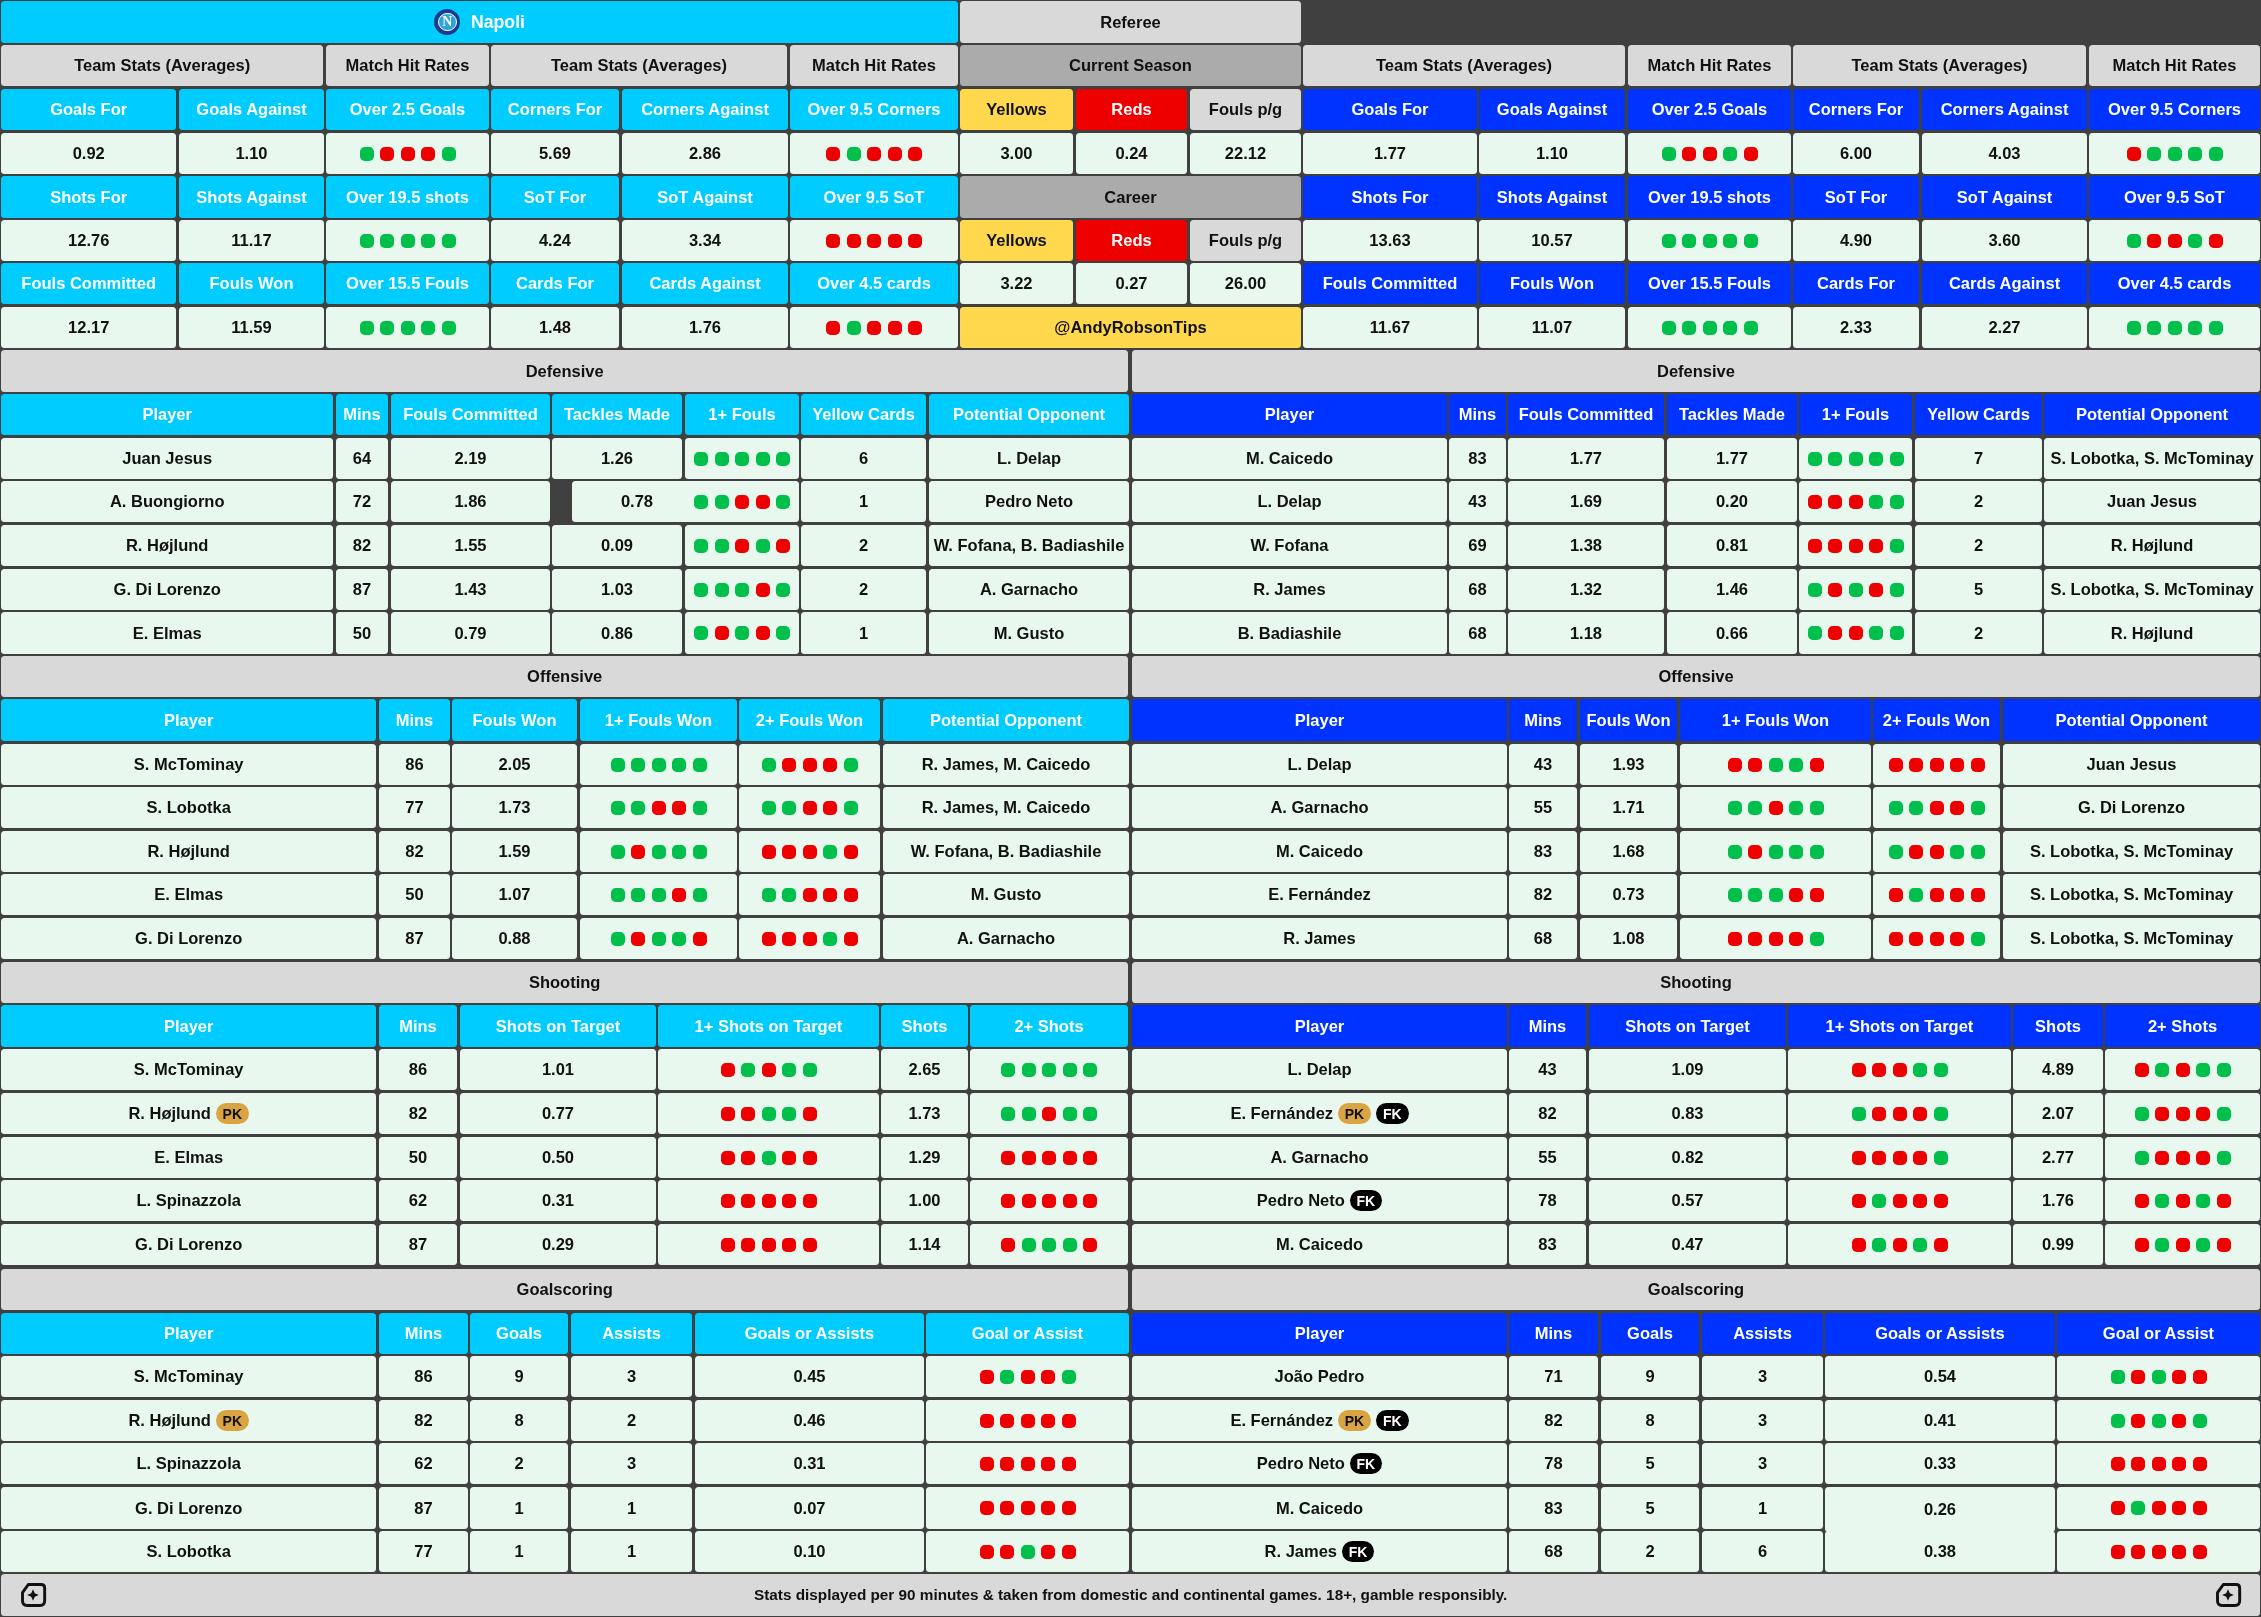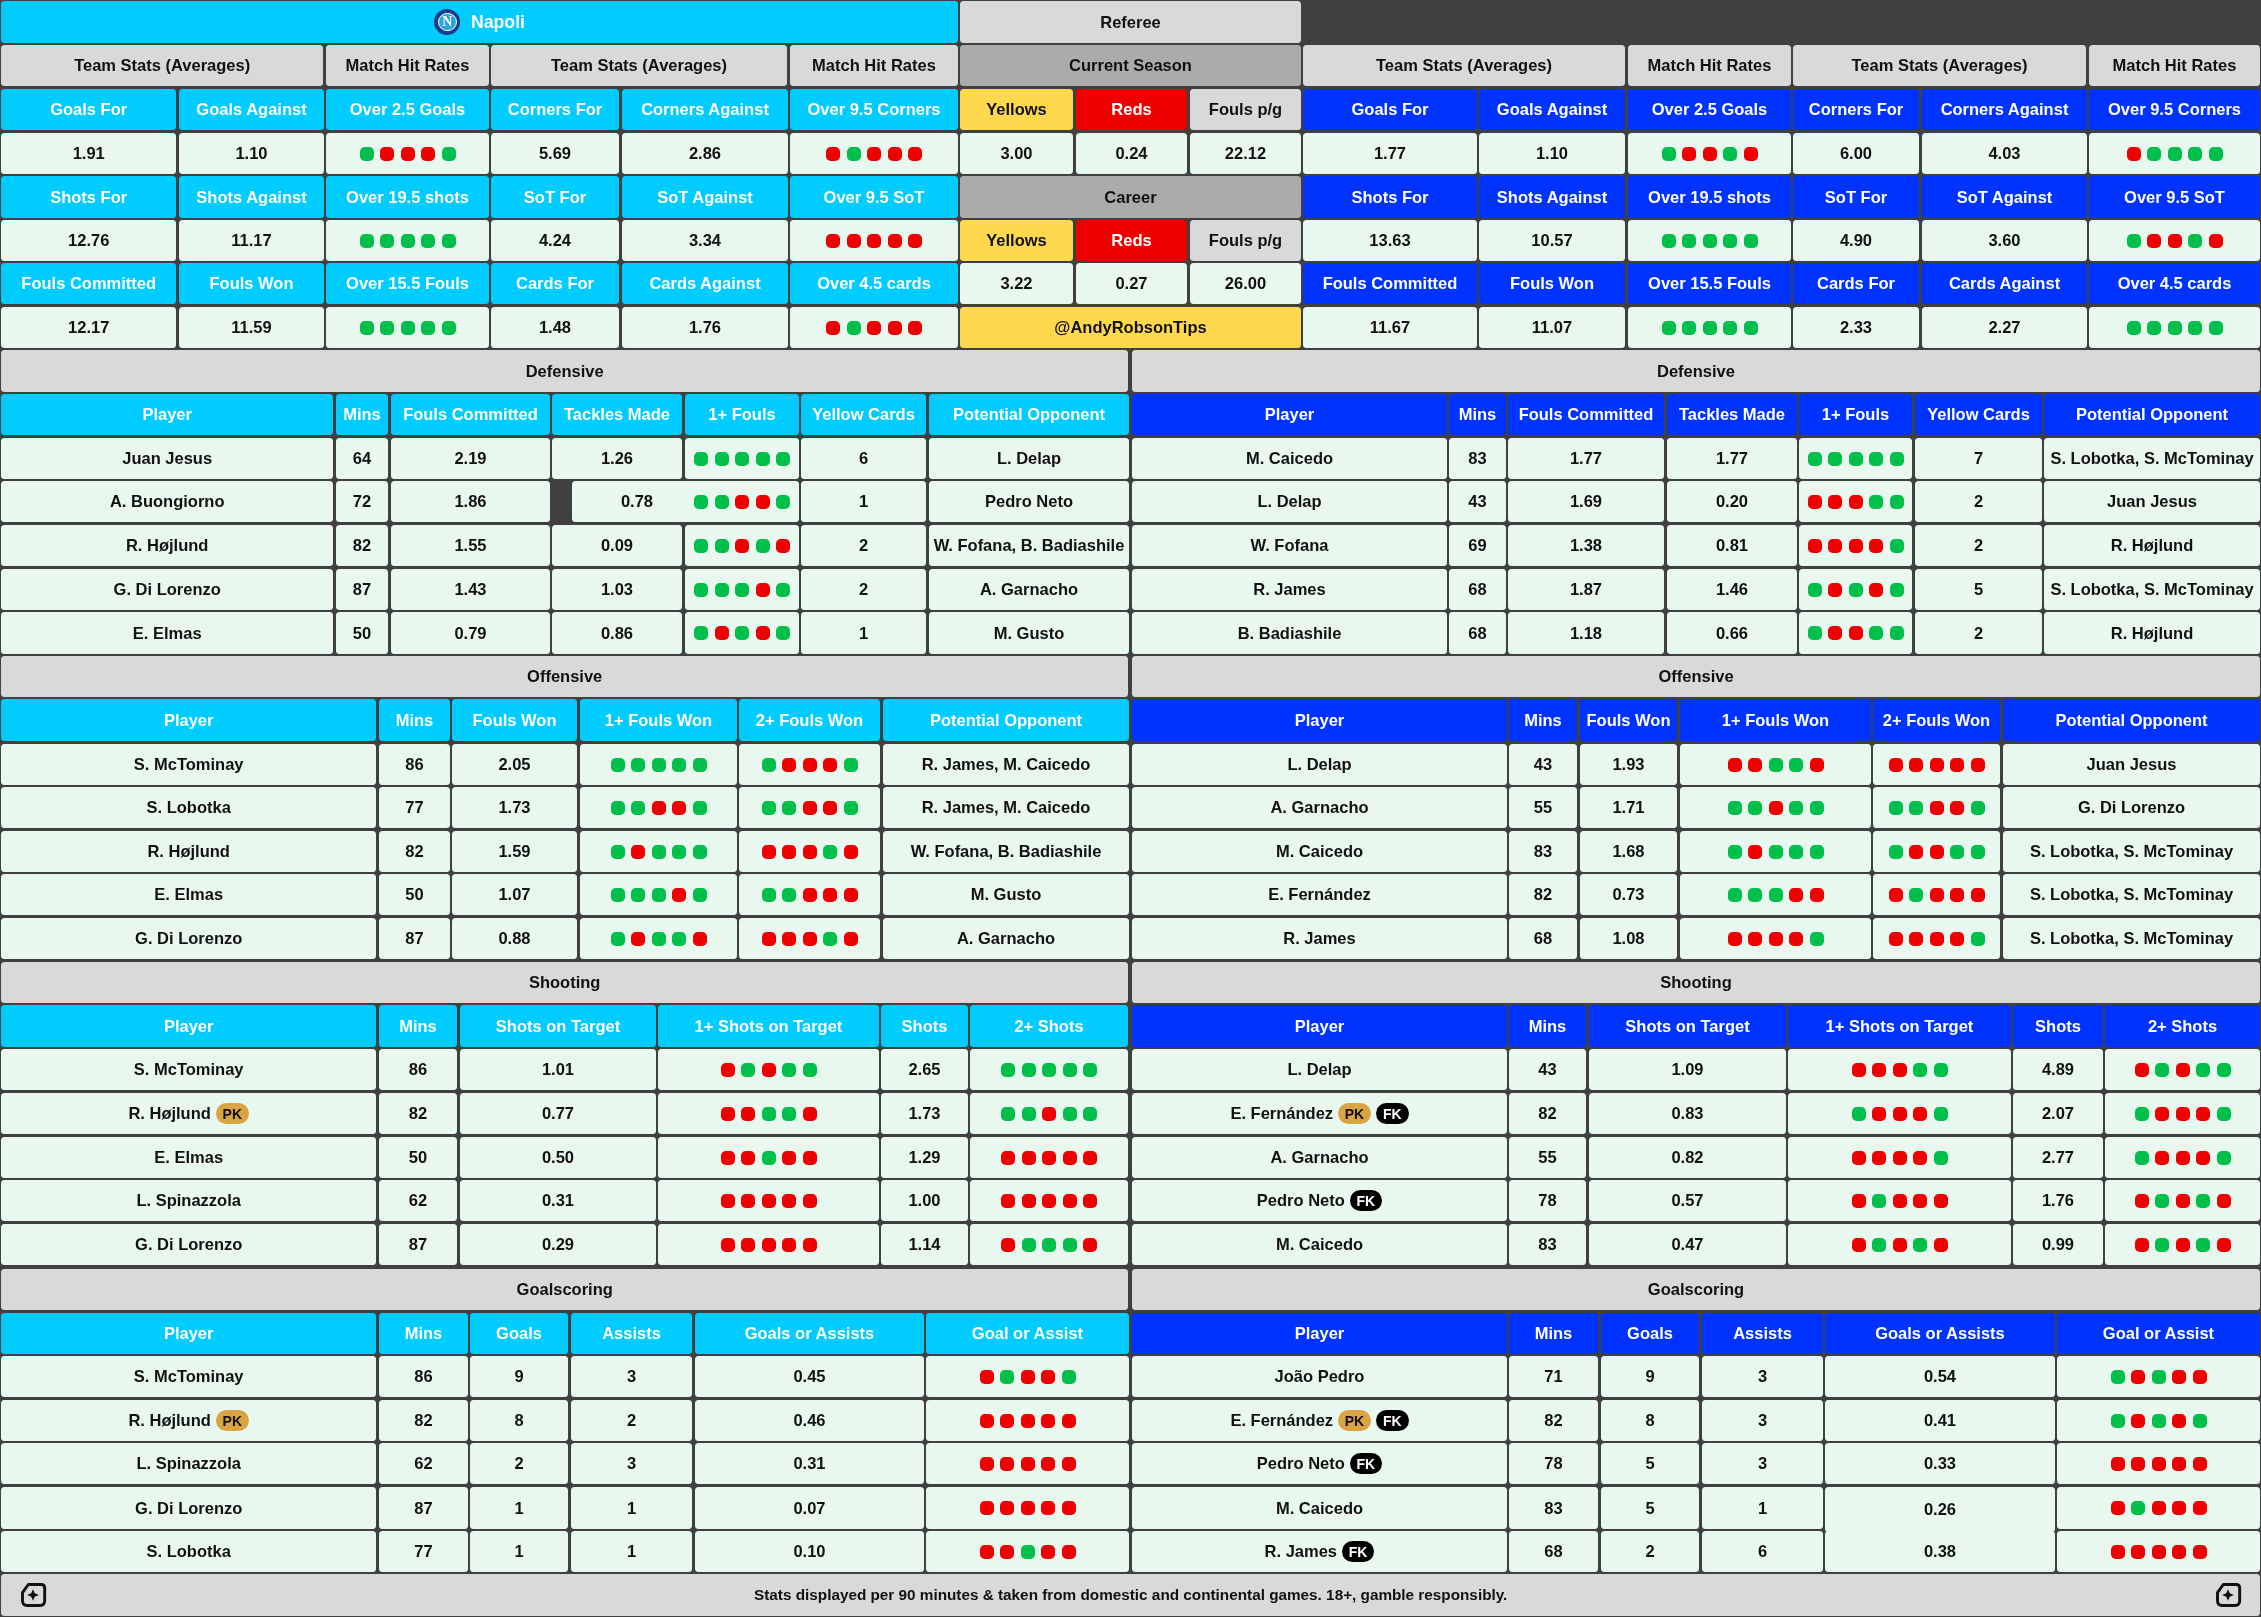--- a/index.html
+++ b/index.html
@@ -38,21 +38,21 @@
 <div class="page" id="page">
     <div class="cell napoli-bg title-big" style="left: 1.2px; top: 1.2px; width: 957px; height: 42px;">
       <span class="logo napoli"></span>
       <span>Napoli</span>
     </div>
     <div class="cell grey" style="left: 1.2px; top: 45px; width: 322px; height: 41px;">Team Stats (Averages)</div>
     <div class="cell grey" style="left: 326px; top: 45px; width: 163px; height: 41px;">Match Hit Rates</div>
     <div class="cell grey" style="left: 491px; top: 45px; width: 296px; height: 41px;">Team Stats (Averages)</div>
     <div class="cell grey" style="left: 790px; top: 45px; width: 168px; height: 41px;">Match Hit Rates</div>
     <div class="cell napoli-bg" style="left: 1.2px; top: 89px; width: 175px; height: 41px;">Goals For</div>
-    <div class="cell val" style="left: 1.2px; top: 133px; width: 175px; height: 41px;">1.91</div>
+    <div class="cell val" style="left: 1.2px; top: 133px; width: 175px; height: 41px;">0.92</div>
     <div class="cell napoli-bg" style="left: 179px; top: 89px; width: 145px; height: 41px;">Goals Against</div>
     <div class="cell val" style="left: 179px; top: 133px; width: 145px; height: 41px;">1.10</div>
     <div class="cell napoli-bg" style="left: 326px; top: 89px; width: 163px; height: 41px;">Over 2.5 Goals</div>
     <div class="cell val" style="left: 326px; top: 133px; width: 163px; height: 41px;">
       <div class="dots">
         <span class="dot g"></span>
         <span class="dot r"></span>
         <span class="dot r"></span>
         <span class="dot r"></span>
         <span class="dot g"></span>
@@ -381,21 +381,21 @@
         <span class="dot r"></span>
         <span class="dot g"></span>
       </div>
     </div>
     <div class="cell val" style="left: 1915px; top: 525px; width: 127px; height: 41px;">2</div>
     <div class="cell val" style="left: 2044px; top: 525px; width: 216px; height: 41px;">R. Højlund</div>
     <div class="cell val" style="left: 1132px; top: 569px; width: 315px; height: 41px;">
       <span>R. James</span>
     </div>
     <div class="cell val" style="left: 1449px; top: 569px; width: 57px; height: 41px;">68</div>
-    <div class="cell val" style="left: 1508px; top: 569px; width: 156px; height: 41px;">1.87</div>
+    <div class="cell val" style="left: 1508px; top: 569px; width: 156px; height: 41px;">1.32</div>
     <div class="cell val" style="left: 1667px; top: 569px; width: 130px; height: 41px;">1.46</div>
     <div class="cell val" style="left: 1799px; top: 569px; width: 113px; height: 41px;">
       <div class="dots">
         <span class="dot g"></span>
         <span class="dot r"></span>
         <span class="dot g"></span>
         <span class="dot r"></span>
         <span class="dot g"></span>
       </div>
     </div>

